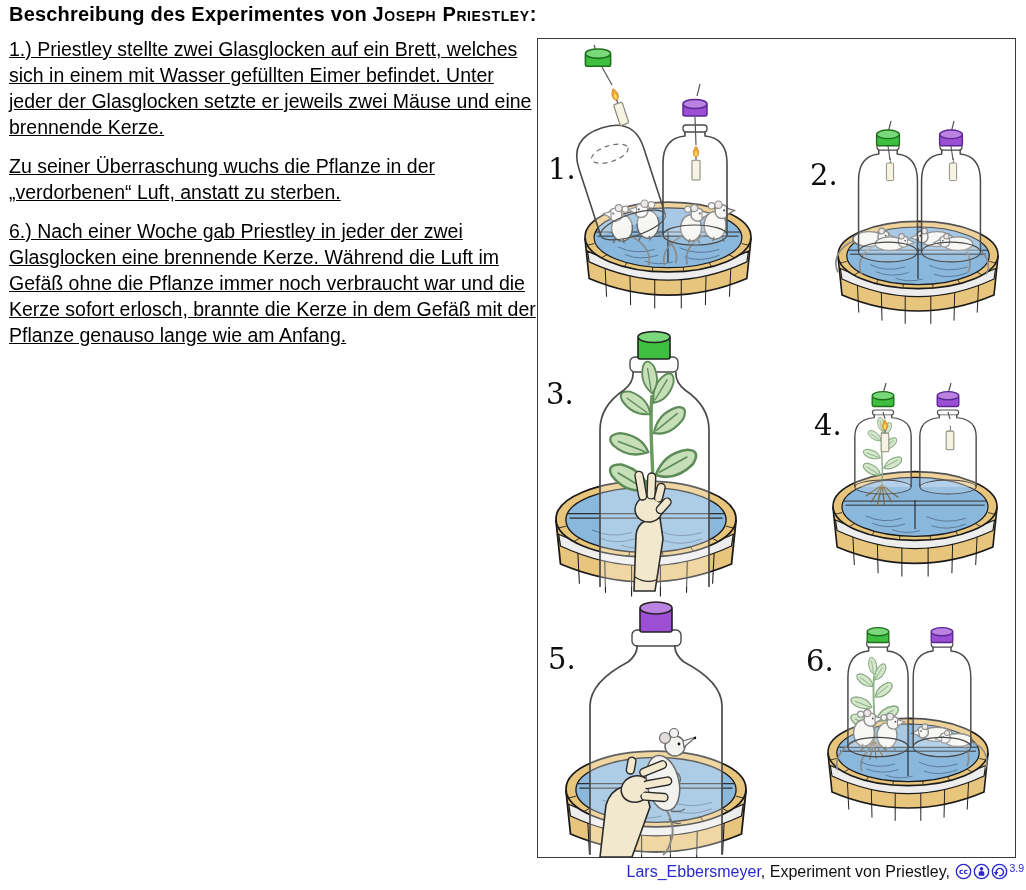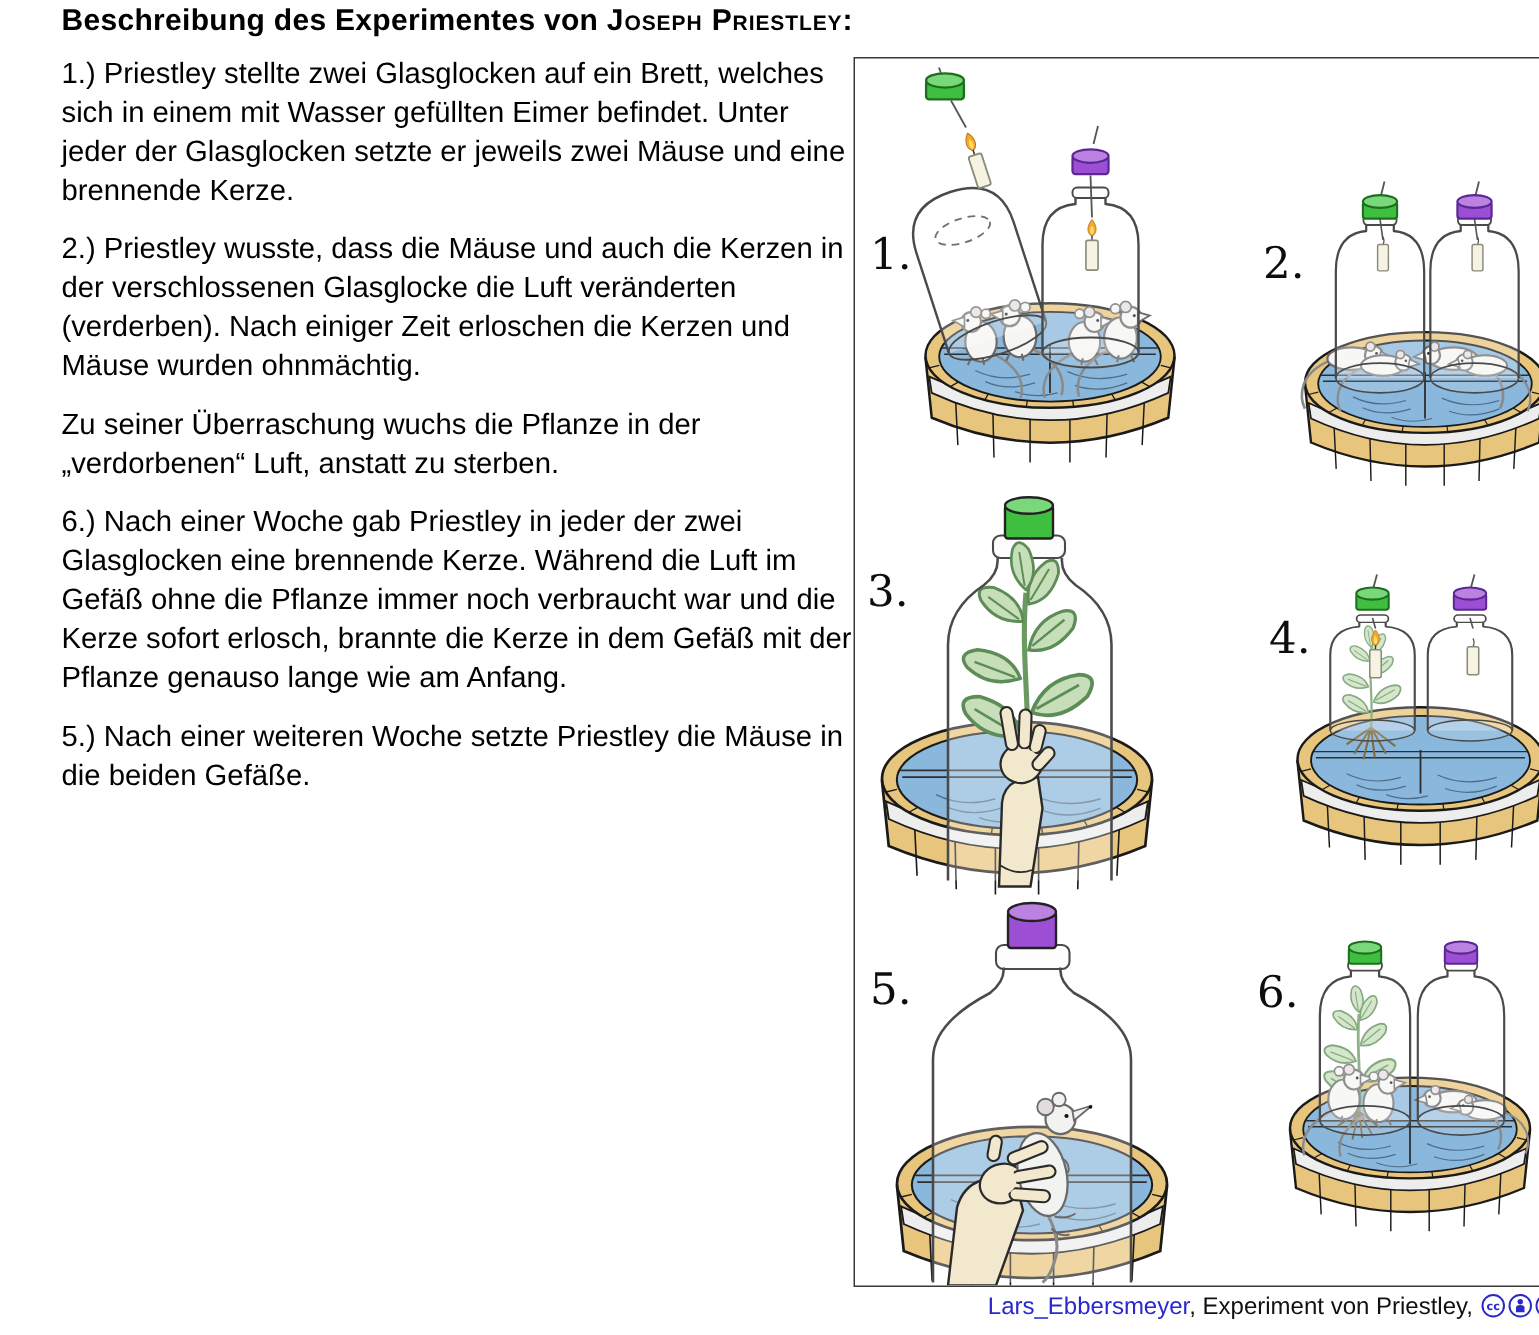--- a/index.html
+++ b/index.html
@@ -1,42 +1,40 @@
 <!DOCTYPE html>
 <html><head>
 <meta charset="utf-8">
 <style>
   html,body{margin:0;padding:0;background:#ffffff;width:1026px;height:890px;overflow:hidden;}
-  .page{position:relative;width:926px;height:890px;font-family:"Liberation Sans",sans-serif;color:#000;margin-left:32px;}
+  .page{position:relative;width:926px;height:890px;font-family:"Liberation Sans",sans-serif;color:#000;}
   h1.title{position:absolute;left:9px;top:3px;margin:0;font-size:20px;font-weight:bold;letter-spacing:0.2px;white-space:nowrap;}
   h1.title .smallcaps{font-variant:small-caps;letter-spacing:0.6px;}
   .text-col{position:absolute;left:9px;top:36px;width:531px;font-size:19.5px;line-height:26px;}
-  .text-col p{margin:0 0 13px 0;}
+  .text-col p{margin:0 0 13px 0;text-decoration:underline;}
   .figure-panel{position:absolute;left:537px;top:38px;width:477px;height:818px;border:1px solid #3a3a3a;background:#fff;overflow:hidden;}
   .figure-panel svg{display:block;}
   .num{font-family:"DejaVu Serif",serif;font-size:29px;fill:#0d0d0d;}
   .caption{position:absolute;left:539px;top:862px;width:485px;font-size:16px;color:#111;white-space:nowrap;text-align:right;}
   .caption .link{color:#2828cc;}
   .caption .license{color:#2828cc;}
   .caption .lic-icon{vertical-align:-3px;margin-left:1px;}
   .caption .ver{font-size:10.5px;vertical-align:5px;margin-left:1px;color:#2828cc;}
 </style>
 </head>
 <body>
 
 <div class="page">
 
   <h1 class="title"><span>Beschreibung des Experimentes von </span><span class="smallcaps">Joseph Priestley</span><span>:</span></h1>
 
   <div class="text-col">
     <p>1.) Priestley stellte zwei Glasglocken auf ein Brett, welches sich in einem mit Wasser gefüllten Eimer befindet. Unter jeder der Glasglocken setzte er jeweils zwei Mäuse und eine brennende Kerze.</p>
-    <p>2.) Priestley wusste, dass die Mäuse und auch die Kerzen in der verschlossenen Glasglocke die Luft veränderten (verderben). Nach einiger Zeit erloschen die Kerzen und Mäuse wurden ohnmächtig.</p>
     <p>Zu seiner Überraschung wuchs die Pflanze in der „verdorbenen“ Luft, anstatt zu sterben.</p>
     <p>6.) Nach einer Woche gab Priestley in jeder der zwei Glasglocken eine brennende Kerze. Während die Luft im Gefäß ohne die Pflanze immer noch verbraucht war und die Kerze sofort erlosch, brannte die Kerze in dem Gefäß mit der Pflanze genauso lange wie am Anfang.</p>
-    <p>5.) Nach einer weiteren Woche setzte Priestley die Mäuse in die beiden Gefäße.</p>
   </div>
 
   <div class="figure-panel">
     <svg width="477" height="818" viewBox="0 0 477 818">
       <defs>
         <g id="bucket">
           <path d="M-100,2 L-95,50 Q0,90 95,50 L100,2 Z" fill="#e8c57c" stroke="#1a1a1a" stroke-width="2"></path>
           <path d="M-76,32 L-74,72 M-46,40 L-45,82 M-16,43 L-16,86 M16,43 L16,86 M46,40 L45,82 M76,32 L74,72" stroke="#1a1a1a" stroke-width="1.2"></path>
           <path d="M-97,17 Q0,62 97,17 L95,30 Q0,74 -95,30 Z" fill="#ededed" stroke="#1a1a1a" stroke-width="1.4"></path>
           <ellipse cx="0" cy="0" rx="100" ry="42" fill="#e8c57c" stroke="#1a1a1a" stroke-width="2"></ellipse>

